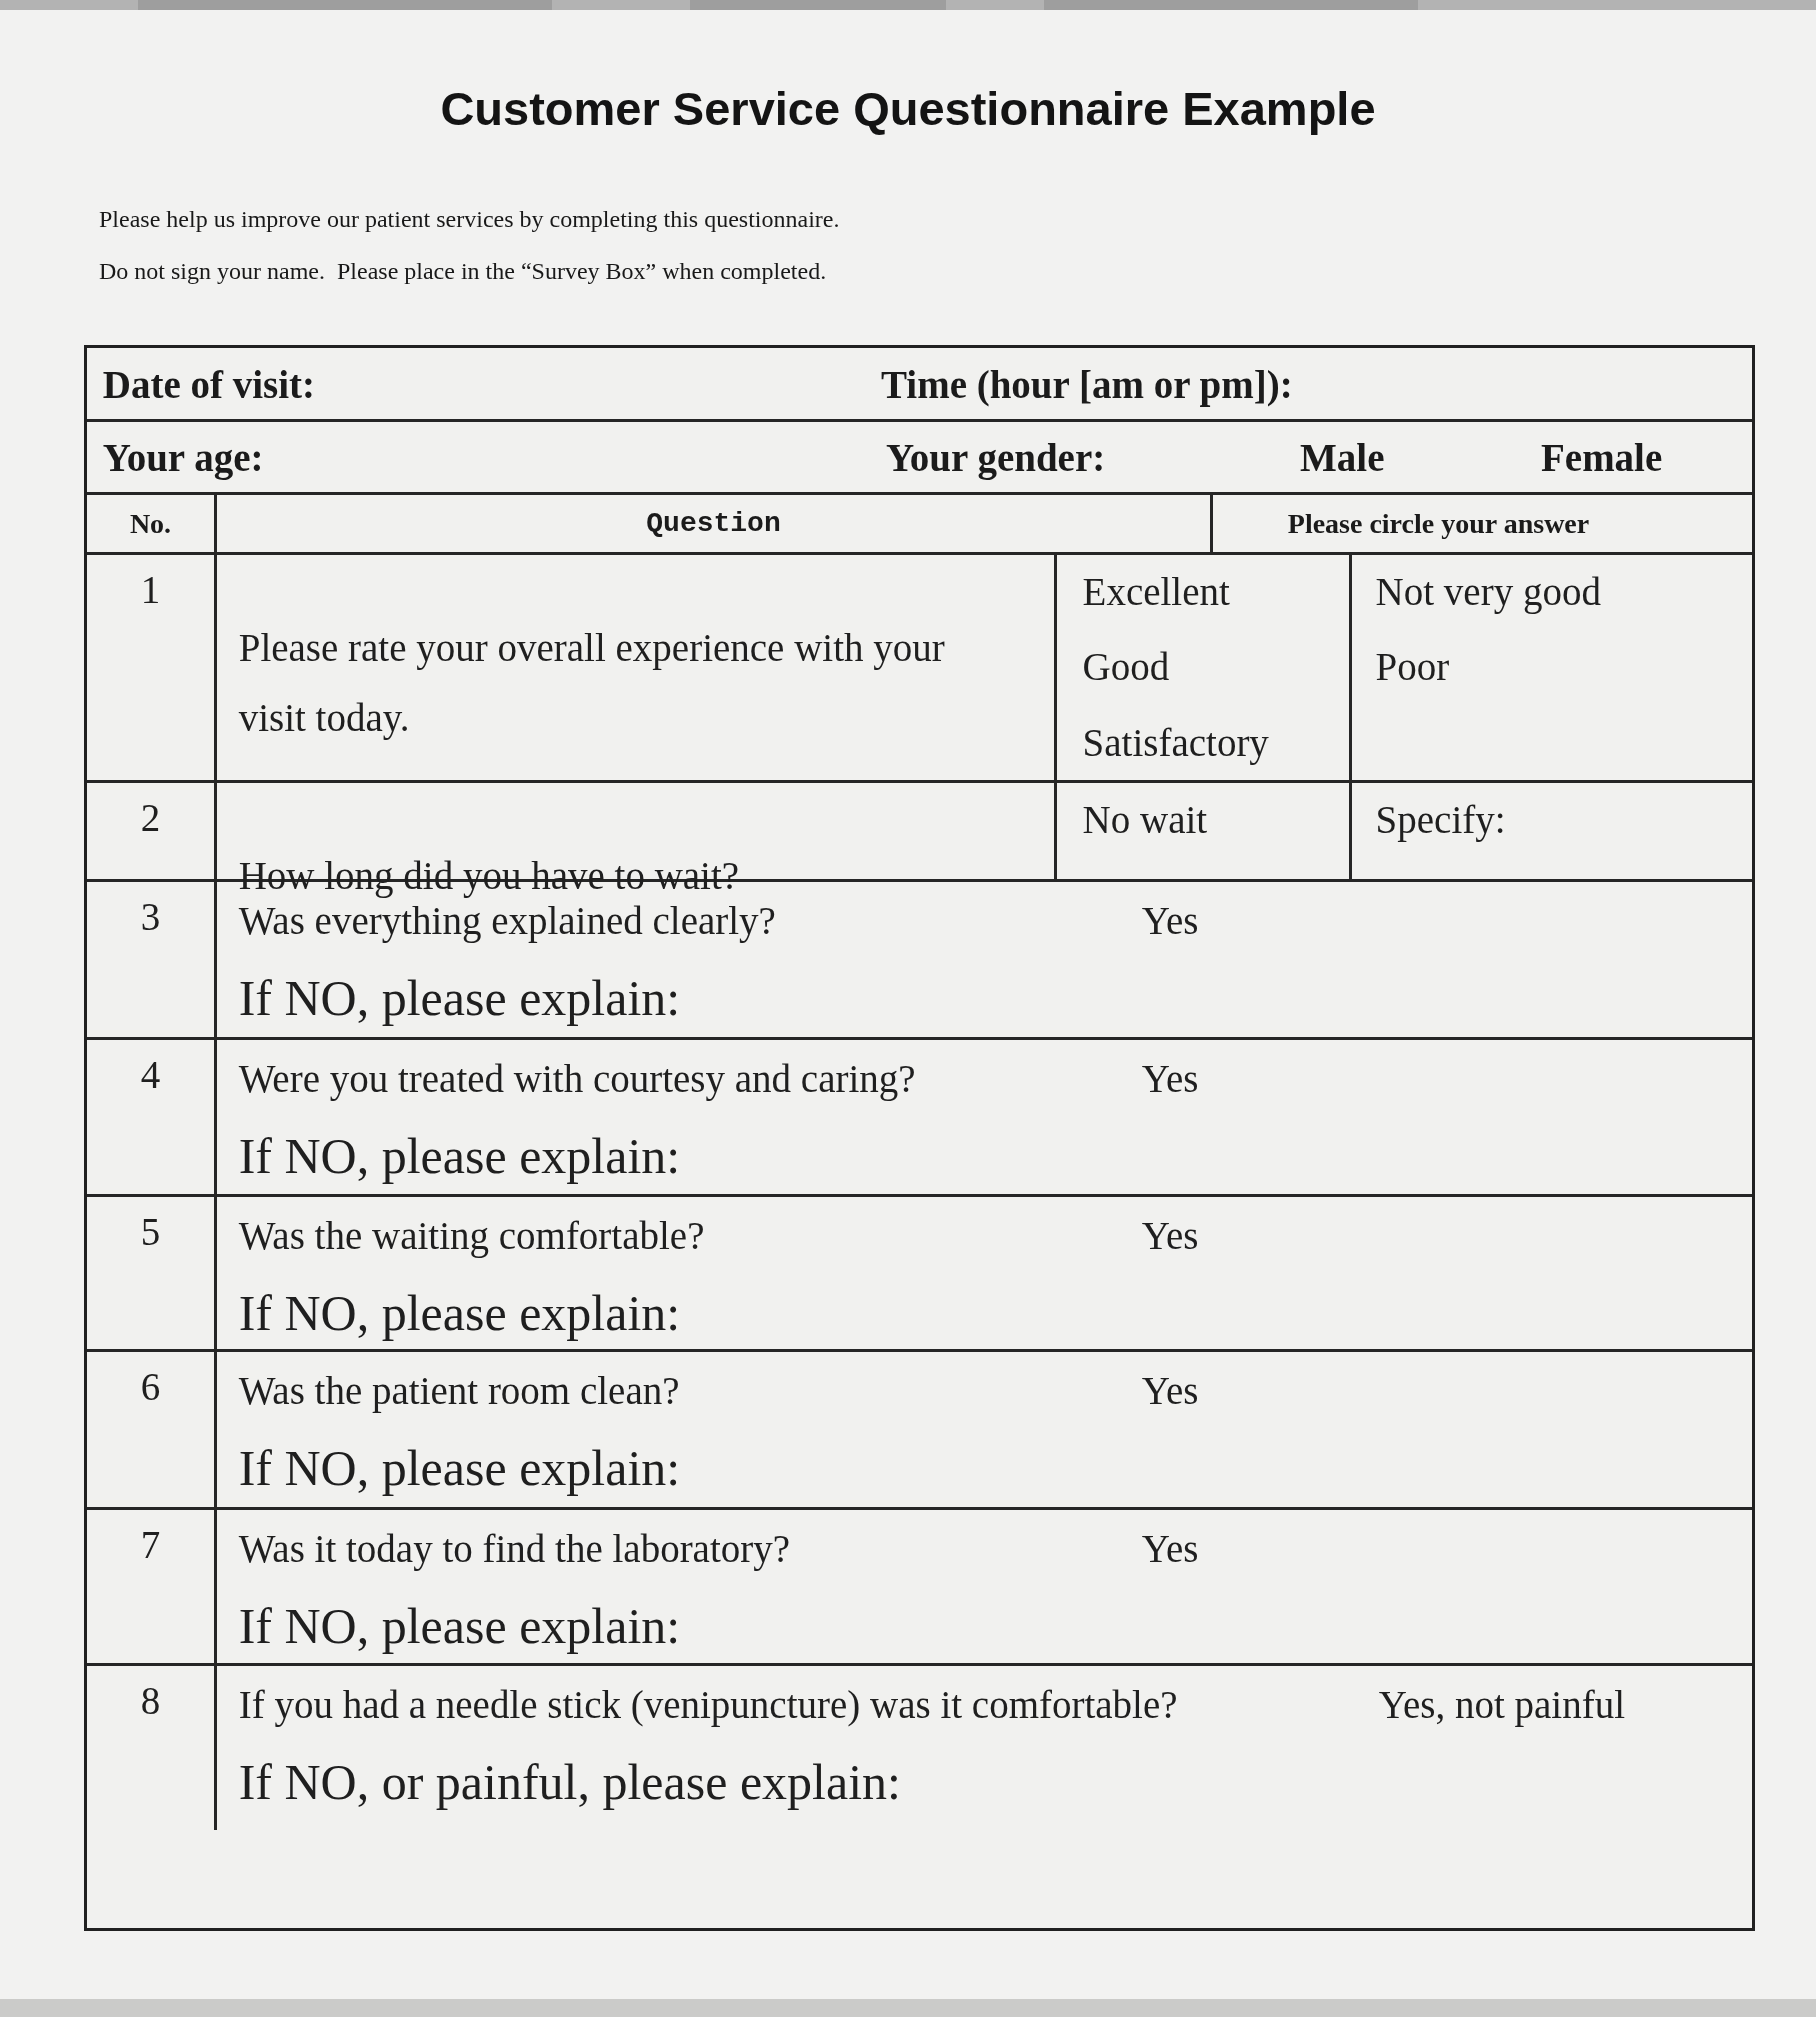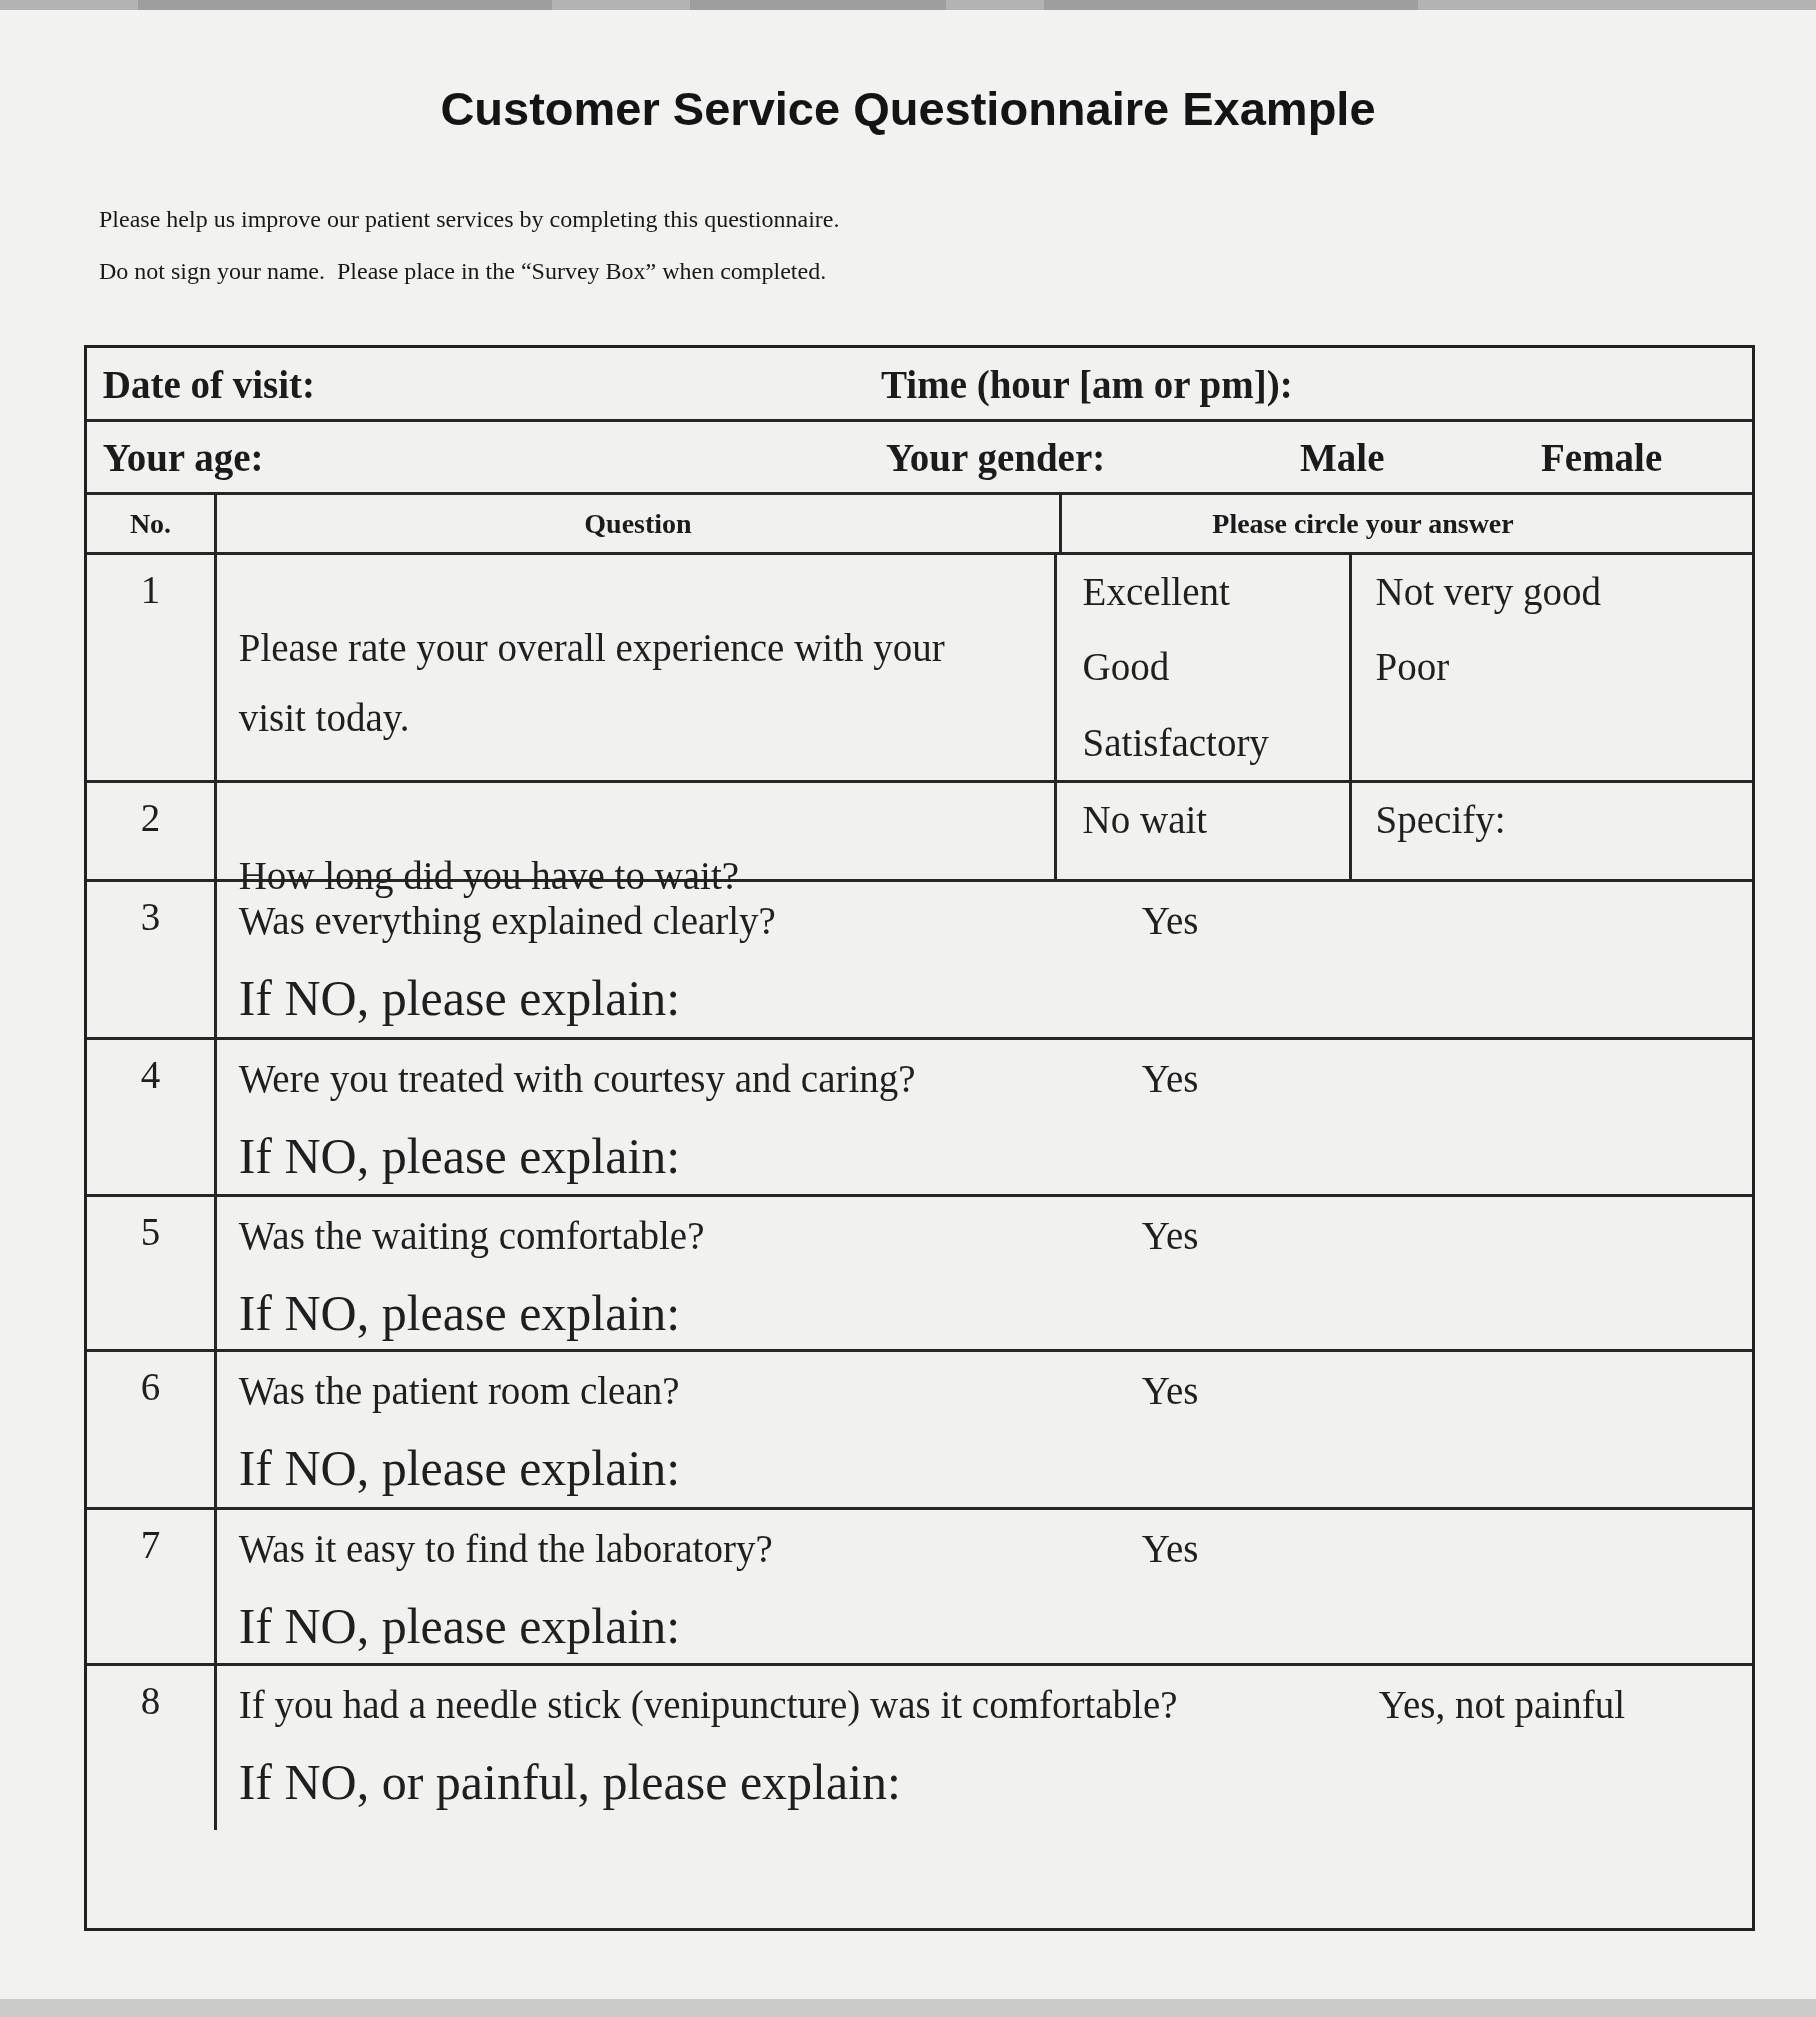--- a/index.html
+++ b/index.html
@@ -43,21 +43,21 @@
     position:absolute; top:50%; transform:translateY(-50%);
     font-weight:bold; font-size:39px; color:#1b1b1b; white-space:nowrap;
   }
 
   .r-head{height:60px; display:flex;}
   .hd{
     display:flex; align-items:center; justify-content:center;
     font-weight:bold; font-size:28px; color:#1b1b1b; box-sizing:border-box;
   }
   .r-head .c-no{width:130px; border-right:3.9px solid #262626;}
-  .r-head .c-q{width:845px; border-right:3.9px solid #262626;}
+  .r-head .c-q{width:996px; border-right:3.9px solid #262626;font-family:Liberation Mono, monospace;}
   .r-head .c-ans{flex:1; padding-right:88px;}
 
   .q-row{display:flex;}
   .r1{height:228px;} .r2{height:99px;}
   .r3{height:158px;} .r4{height:157px;} .r5{height:155px;}
   .r6{height:158px;} .r7{height:156px;} .r8{height:164px;}
 
   .c-no{box-sizing:border-box;}
   .q-row .c-no{
     width:130px; border-right:3.9px solid #262626;
@@ -187,21 +187,21 @@
           <span class="answer-inline">Yes</span>
         </div>
         <div class="followup">If NO, please explain:</div>
       </div>
     </div>
 
     <div class="trow q-row r7">
       <div class="c-no">7</div>
       <div class="c-merged">
         <div class="qline">
-          <span>Was it easy to find the laboratory?</span>
+          <span>Was it today to find the laboratory?</span>
           <span class="answer-inline">Yes</span>
         </div>
         <div class="followup">If NO, please explain:</div>
       </div>
     </div>
 
     <div class="trow q-row r8 last">
       <div class="c-no">8</div>
       <div class="c-merged">
         <div class="qline">

